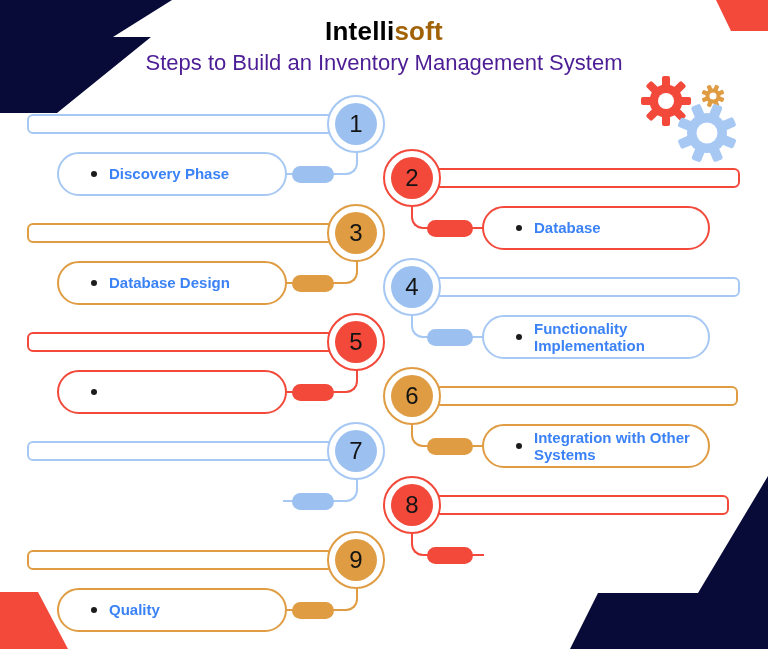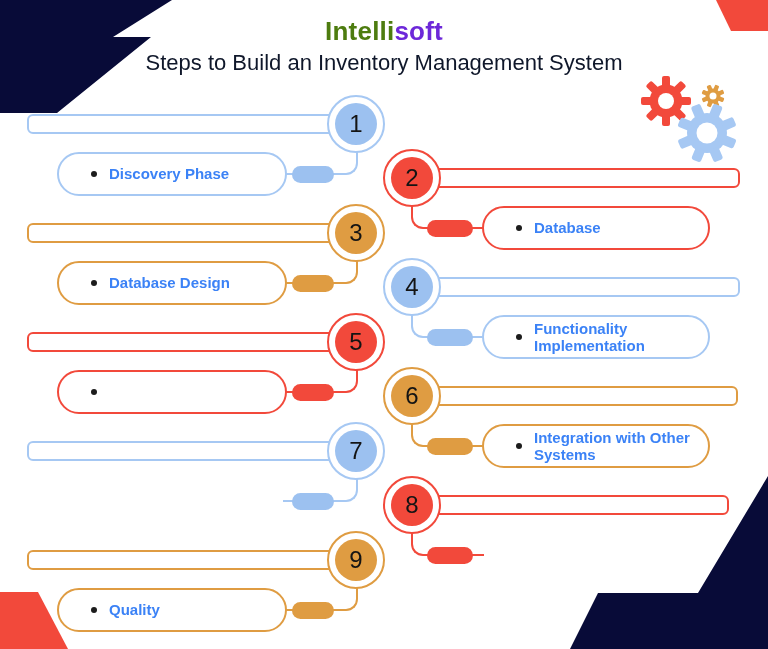--- a/index.html
+++ b/index.html
@@ -7,24 +7,24 @@
   #stage {
     position:relative; width:768px; height:649px; background:#ffffff;
     overflow:hidden; font-family:"Liberation Sans", sans-serif;
   }
   
   #corners { position:absolute; inset:0; width:768px; height:649px; }
 
   
   .brand { position:absolute; top:16px; left:0; width:100%; text-align:center;
            font-size:26px; font-weight:800; letter-spacing:.2px; }
-  .brand .p1 { color:#4d7c0f;text-align:right; }
-  .brand .p2 { color:#6d28d9; }
+  .brand .p1 { color:#000000;text-align:right; }
+  .brand .p2 { color:#a16207; }
   .page-title { position:absolute; top:50px; left:0; width:100%; text-align:center;
-           font-size:22px; font-weight:500; color:#0f172a; }
+           font-size:22px; font-weight:500; color:#4c1d95; }
 
   
   #gears { position:absolute; left:633px; top:74px; }
 
   
   .row { position:absolute; inset:0; }
   .c-blue   { --col:#A6C8F3; --fill:#9CC1F0; }
   .c-red    { --col:#F2493B; --fill:#F2493B; }
   .c-orange { --col:#DF9C42; --fill:#DF9C42; }
 

